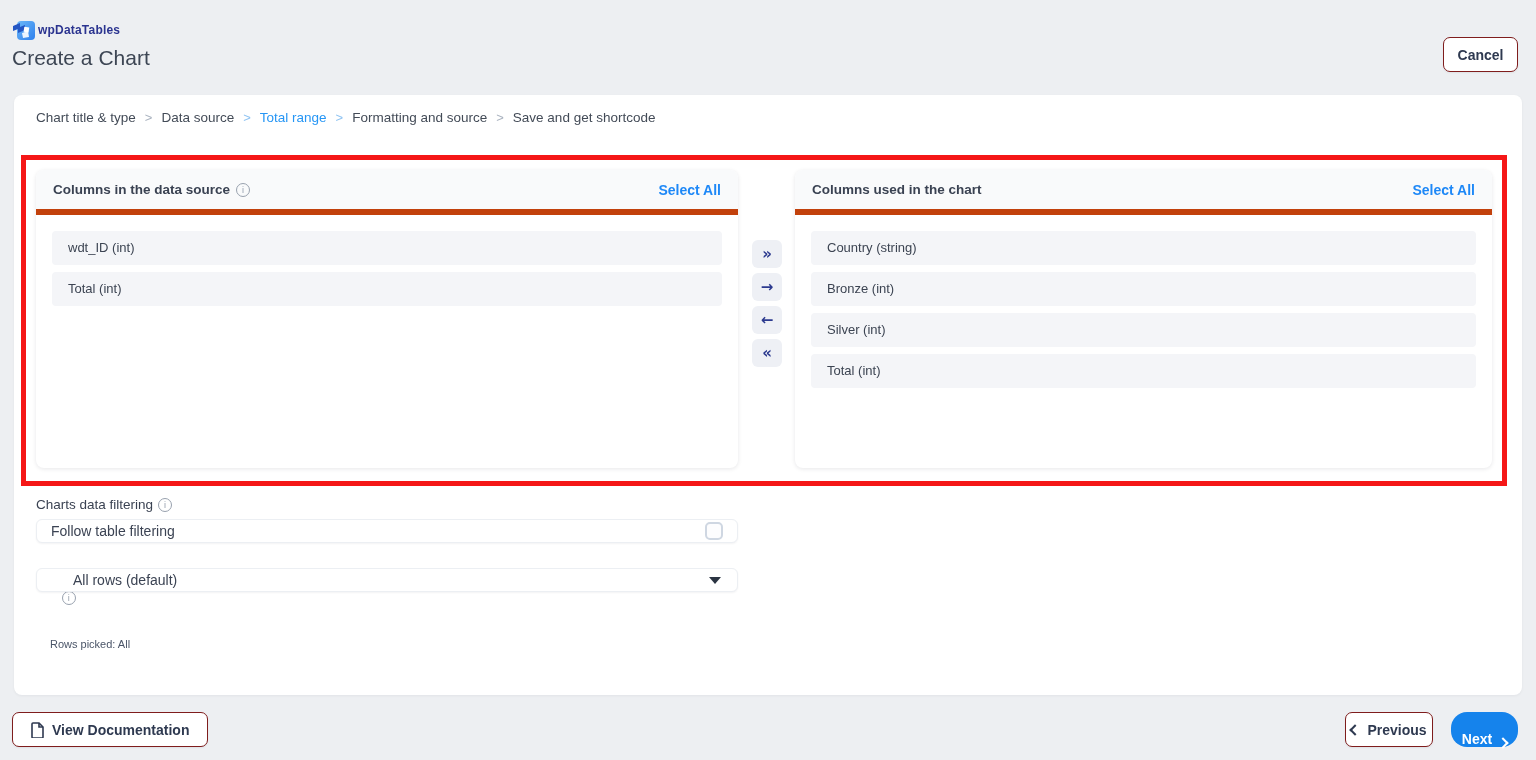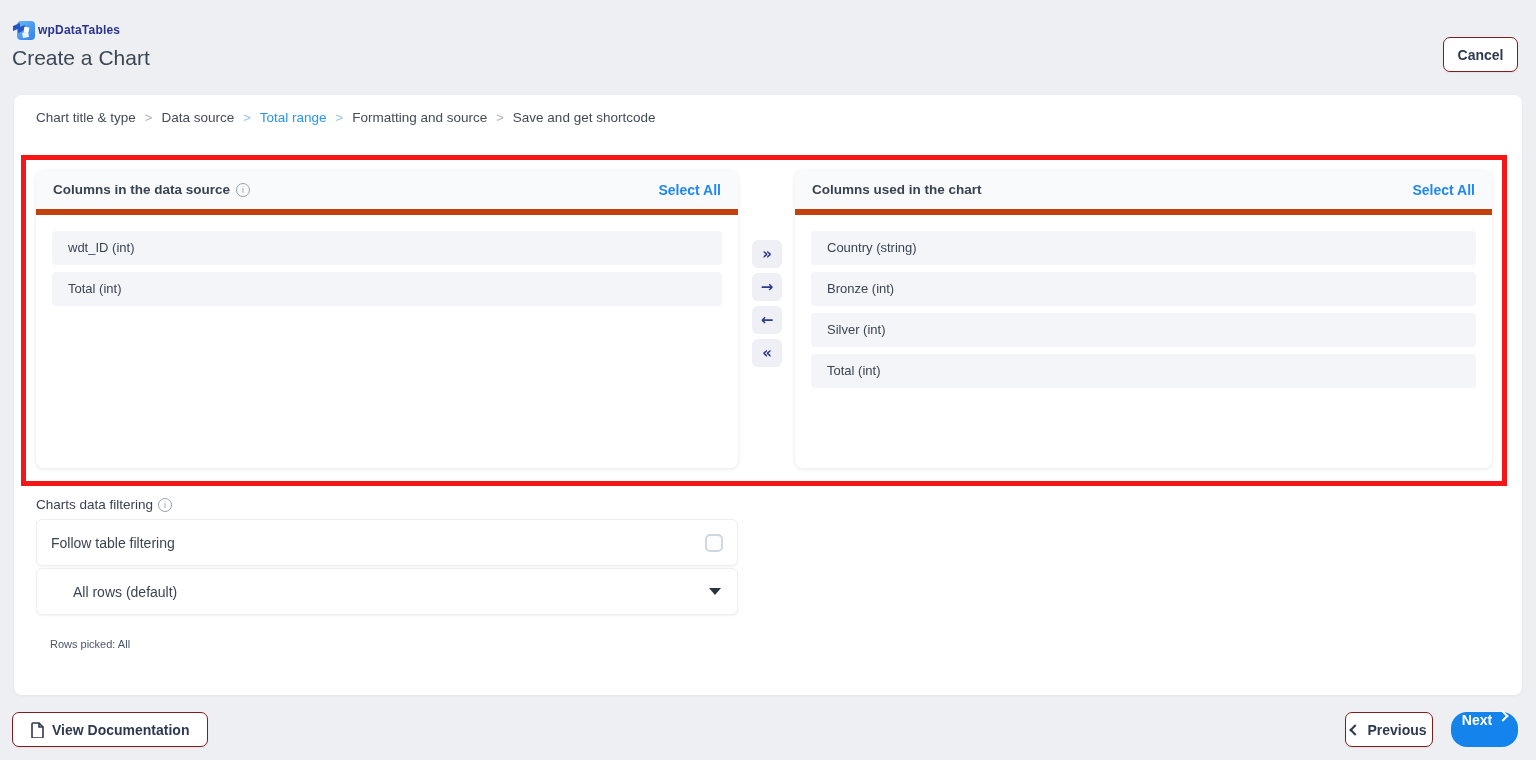--- a/index.html
+++ b/index.html
@@ -83,21 +83,21 @@
     width:30px; height:28px; background:#eef0f5; border:none; border-radius:6px;
     color:#2c3a8f; font-size:15px; font-weight:bold; cursor:pointer;
     display:flex; align-items:center; justify-content:center; font-family:"DejaVu Sans", sans-serif;
   }
 
   
   .field-label { position:absolute; left:36px; font-size:13.5px; color:#3a4252; display:flex; align-items:center; gap:5px; }
   .filter-label { top:497px; }
   .rowrange-label { top:571px;flex-direction:column; }
   .field-box {
-    position:absolute; left:36px; width:702px; height:47px;
+    position:absolute; left:36px; width:702px; height:24px;
     background:#ffffff; border:1px solid #eceff3; border-radius:6px;
     box-shadow:0 1px 2px rgba(16,24,40,.05);
     display:flex; align-items:center; justify-content:space-between; padding:0 14px;
     font-size:14px; color:#3b4353;
   }
   .filter-box { top:519px; }
   .rowrange-box { top:568px; cursor:pointer;padding-left:36px; }
   .checkbox {
     width:18px; height:18px; border:2px solid #cfd7e2; border-radius:5px;
     background:#fdfdfe; cursor:pointer; flex:0 0 auto;
@@ -107,21 +107,21 @@
     border-top:7px solid #2b3442; margin-right:2px;
   }
   .rows-picked { position:absolute; left:38px; top:638px; font-size:11px; color:#4a5568;padding-left:12px; }
 
   
   .docs-btn { position:absolute; left:12px; top:712px; height:35px; padding:0 18px; }
   .prev-btn { position:absolute; left:1345px; top:712px; width:88px; height:35px; }
   .next-btn {
     position:absolute; left:1451px; top:712px; width:67px; height:35px;
     background:#1583ec; border:none; border-radius:16px; color:#ffffff;
-    display:inline-flex; align-items:flex-start; justify-content:center; gap:7px;
+    display:inline-flex; align-items:flex-end; justify-content:center; gap:7px;
     font-size:14px; font-weight:bold; cursor:pointer;
   }
 
   
   .chev { width:8px; height:8px; display:inline-block; flex:0 0 auto; }
   .chev-left  { border-left:2px solid #2e3950; border-bottom:2px solid #2e3950; transform:rotate(45deg); }
   .chev-right { border-right:2px solid #ffffff; border-top:2px solid #ffffff; transform:rotate(45deg); }
 
   .doc-icon { width:13px; height:16px; flex:0 0 auto; }
 </style>

